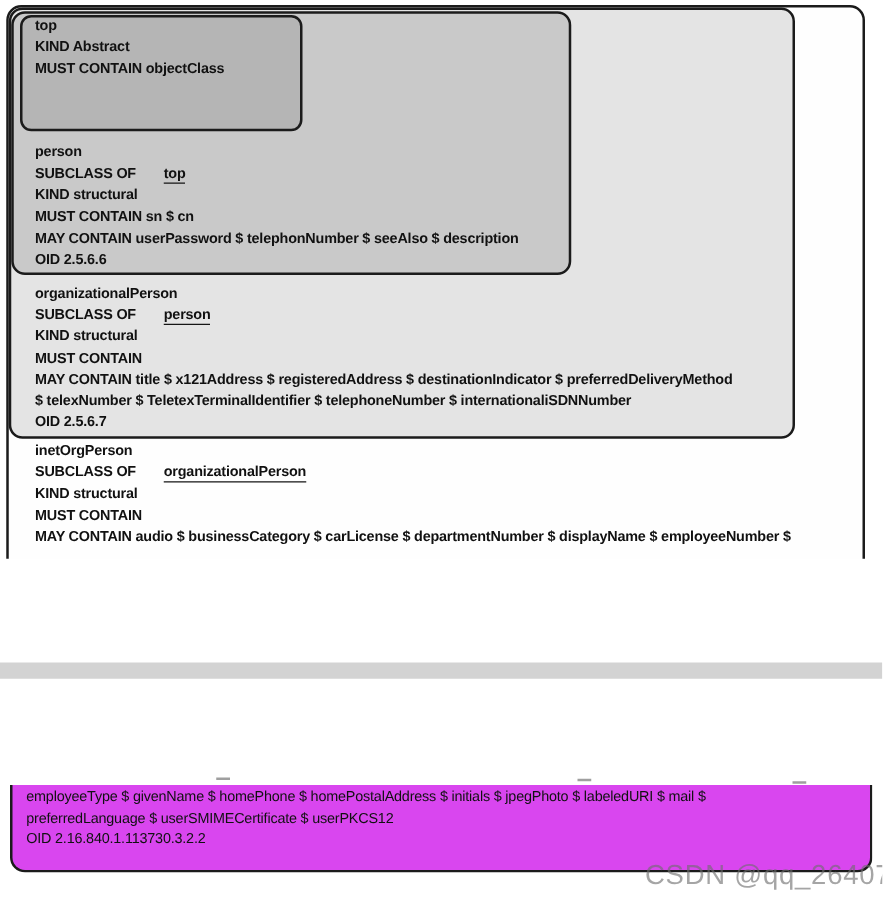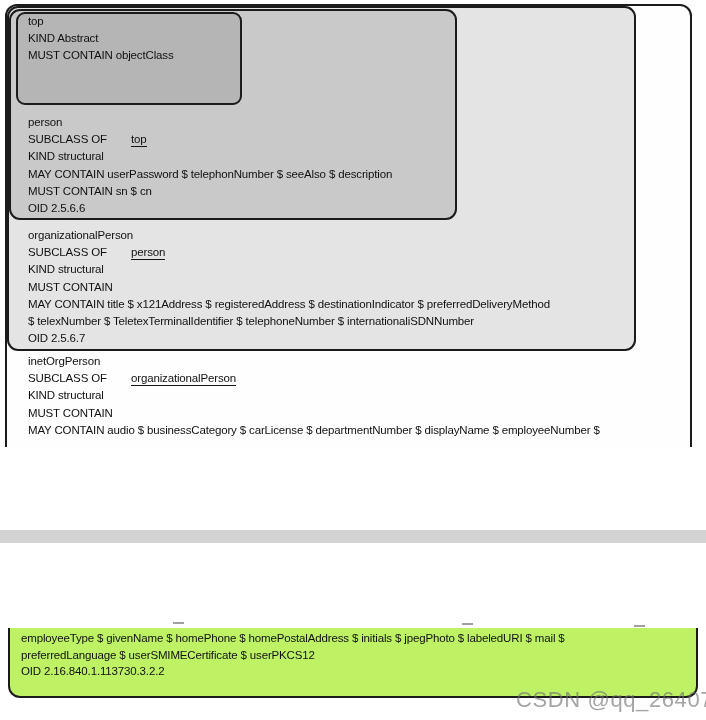--- a/index.html
+++ b/index.html
@@ -12,29 +12,29 @@
   .box{position:absolute;border:2px solid #1b1b1b;box-sizing:border-box;}
   .b-inet{left:5px;top:4px;width:687px;height:470px;border-radius:12px;background:#fefefe;}
   .b-org{left:7px;top:6px;width:629px;height:345px;border-radius:11px;background:#e4e4e4;}
   .b-person{left:9px;top:9px;width:448px;height:211px;border-radius:11px;background:#c9c9c9;}
   .b-top{left:16px;top:12px;width:226px;height:93px;border-radius:9px;background:#b5b5b5;}
   .txt{position:absolute;font-size:11.5px;letter-spacing:-0.15px;}
   .t-top{left:28px;top:13px;}
   .t-person{left:28px;top:114px;}
   .t-org{left:28px;top:227px;}
   .t-inet{left:28px;top:353px;}
-  .ln{height:17.2px;line-height:17.2px;white-space:nowrap;}
+  .ln{height:17.2px;line-height:17.2px;white-space:nowrap;font-weight:bold;}
   .sublab{display:inline-block;width:103px;}
   .u{border-bottom:1.5px solid #151515;padding-bottom:1px;}
   
   .band{position:absolute;left:0;top:530px;width:706px;height:13px;background:#d3d3d3;}
   
   .cont{
     position:absolute;left:8px;top:628px;width:690px;height:70px;box-sizing:border-box;
-    border:2px solid #1b1b1b;border-top:none;border-radius:0 0 12px 12px;background:#bef264;
+    border:2px solid #1b1b1b;border-top:none;border-radius:0 0 12px 12px;background:#d946ef;
   }
   .cont-txt{position:absolute;left:11px;top:2px;font-size:11.5px;letter-spacing:-0.15px;}
   .cln{height:16.6px;line-height:16.6px;white-space:nowrap;}
   .dash{position:absolute;height:2px;width:11px;background:#9f9f9f;}
   .d1{left:173px;top:622px;}
   .d2{left:462px;top:623px;}
   .d3{left:634px;top:625px;}
   
   .wm{
     position:absolute;left:516px;top:687px;width:190px;
@@ -56,22 +56,22 @@
     <div class="txt t-top">
       <div class="ln">top</div>
       <div class="ln">KIND Abstract</div>
       <div class="ln">MUST CONTAIN objectClass</div>
     </div>
 
     <div class="txt t-person">
       <div class="ln">person</div>
       <div class="ln"><span class="sublab">SUBCLASS OF</span><span class="u">top</span></div>
       <div class="ln">KIND structural</div>
+      <div class="ln">MUST CONTAIN sn $ cn</div>
       <div class="ln">MAY CONTAIN userPassword $ telephonNumber $ seeAlso $ description</div>
-      <div class="ln">MUST CONTAIN sn $ cn</div>
       <div class="ln">OID 2.5.6.6</div>
     </div>
 
     <div class="txt t-org">
       <div class="ln">organizationalPerson</div>
       <div class="ln"><span class="sublab">SUBCLASS OF</span><span class="u">person</span></div>
       <div class="ln">KIND structural</div>
       <div class="ln">MUST CONTAIN</div>
       <div class="ln">MAY CONTAIN title $ x121Address $ registeredAddress $ destinationIndicator $ preferredDeliveryMethod</div>
       <div class="ln">$ telexNumber $ TeletexTerminalIdentifier $ telephoneNumber $ internationaliSDNNumber</div>

